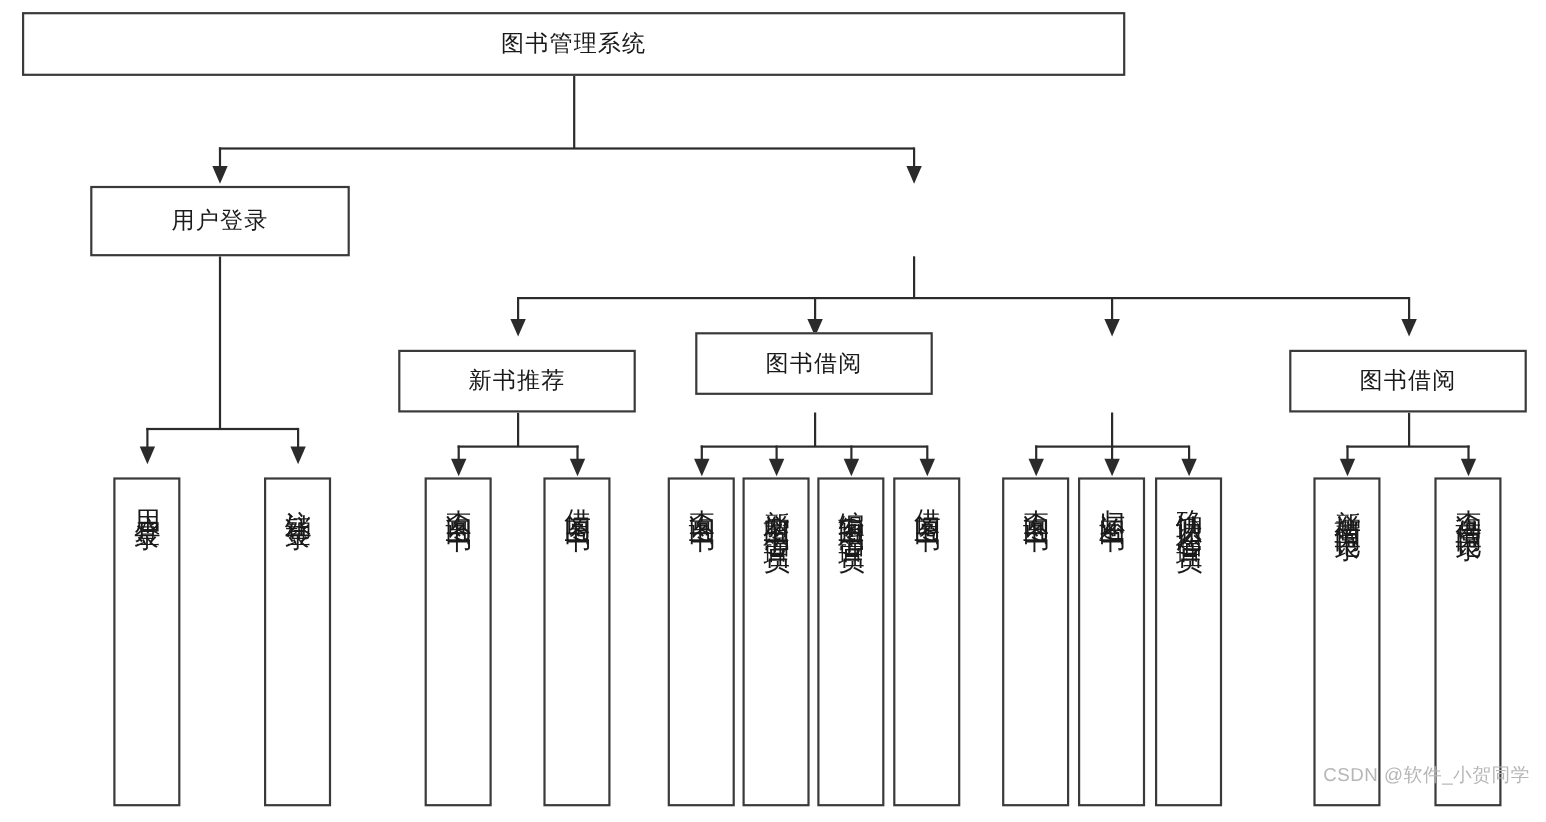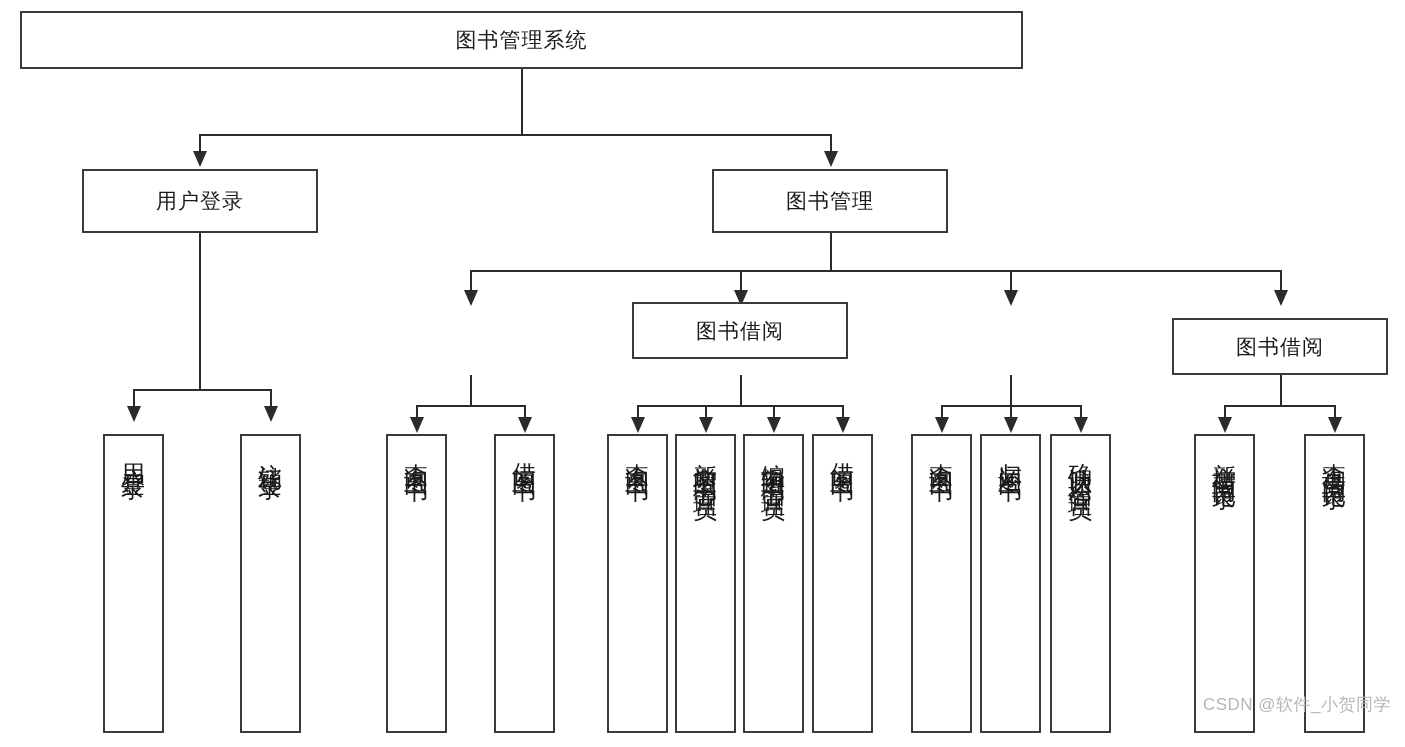--- a/index.html
+++ b/index.html
@@ -83,42 +83,42 @@
   <div class="ln h" style="left:199px;top:134px;width:632px;"></div>
   <div class="ln v" style="left:199px;top:134px;height:19px;"></div>
   <div class="arrow" style="left:193px;top:151px;"></div>
   <div class="ln v" style="left:830px;top:134px;height:19px;"></div>
   <div class="arrow" style="left:824px;top:151px;"></div>
 
   <div class="node h" style="left:82px;top:169px;width:236px;height:64px;">
     <span class="lbl">用户登录</span>
   </div>
 
-  <div class="node h" style="left:712px;top:169px;width:236px;height:64px;">
-    <span class="lbl">图书管理</span>
-  </div>
 
   <div class="ln v" style="left:199px;top:233px;height:157px;"></div>
   <div class="ln h" style="left:133px;top:389px;width:138px;"></div>
   <div class="ln v" style="left:133px;top:389px;height:19px;"></div>
   <div class="arrow" style="left:127px;top:406px;"></div>
   <div class="ln v" style="left:270px;top:389px;height:19px;"></div>
   <div class="arrow" style="left:264px;top:406px;"></div>
 
   <div class="ln v" style="left:830px;top:233px;height:38px;"></div>
   <div class="ln h" style="left:470px;top:270px;width:810px;"></div>
   <div class="ln v" style="left:470px;top:270px;height:22px;"></div>
   <div class="arrow" style="left:464px;top:290px;"></div>
   <div class="ln v" style="left:740px;top:270px;height:22px;"></div>
   <div class="arrow" style="left:734px;top:290px;"></div>
   <div class="ln v" style="left:1010px;top:270px;height:22px;"></div>
   <div class="arrow" style="left:1004px;top:290px;"></div>
   <div class="ln v" style="left:1280px;top:270px;height:22px;"></div>
   <div class="arrow" style="left:1274px;top:290px;"></div>
 
+  <div class="node h" style="left:362px;top:318px;width:216px;height:57px;">
+    <span class="lbl">新书推荐</span>
+  </div>
   <div class="node h" style="left:632px;top:302px;width:216px;height:57px;">
     <span class="lbl">图书借阅</span>
   </div>
   <div class="node h" style="left:1172px;top:318px;width:216px;height:57px;">
     <span class="lbl">图书借阅</span>
   </div>
 
   <div class="ln v" style="left:470px;top:375px;height:31px;"></div>
   <div class="ln h" style="left:416px;top:405px;width:110px;"></div>
   <div class="ln v" style="left:416px;top:405px;height:14px;"></div>

